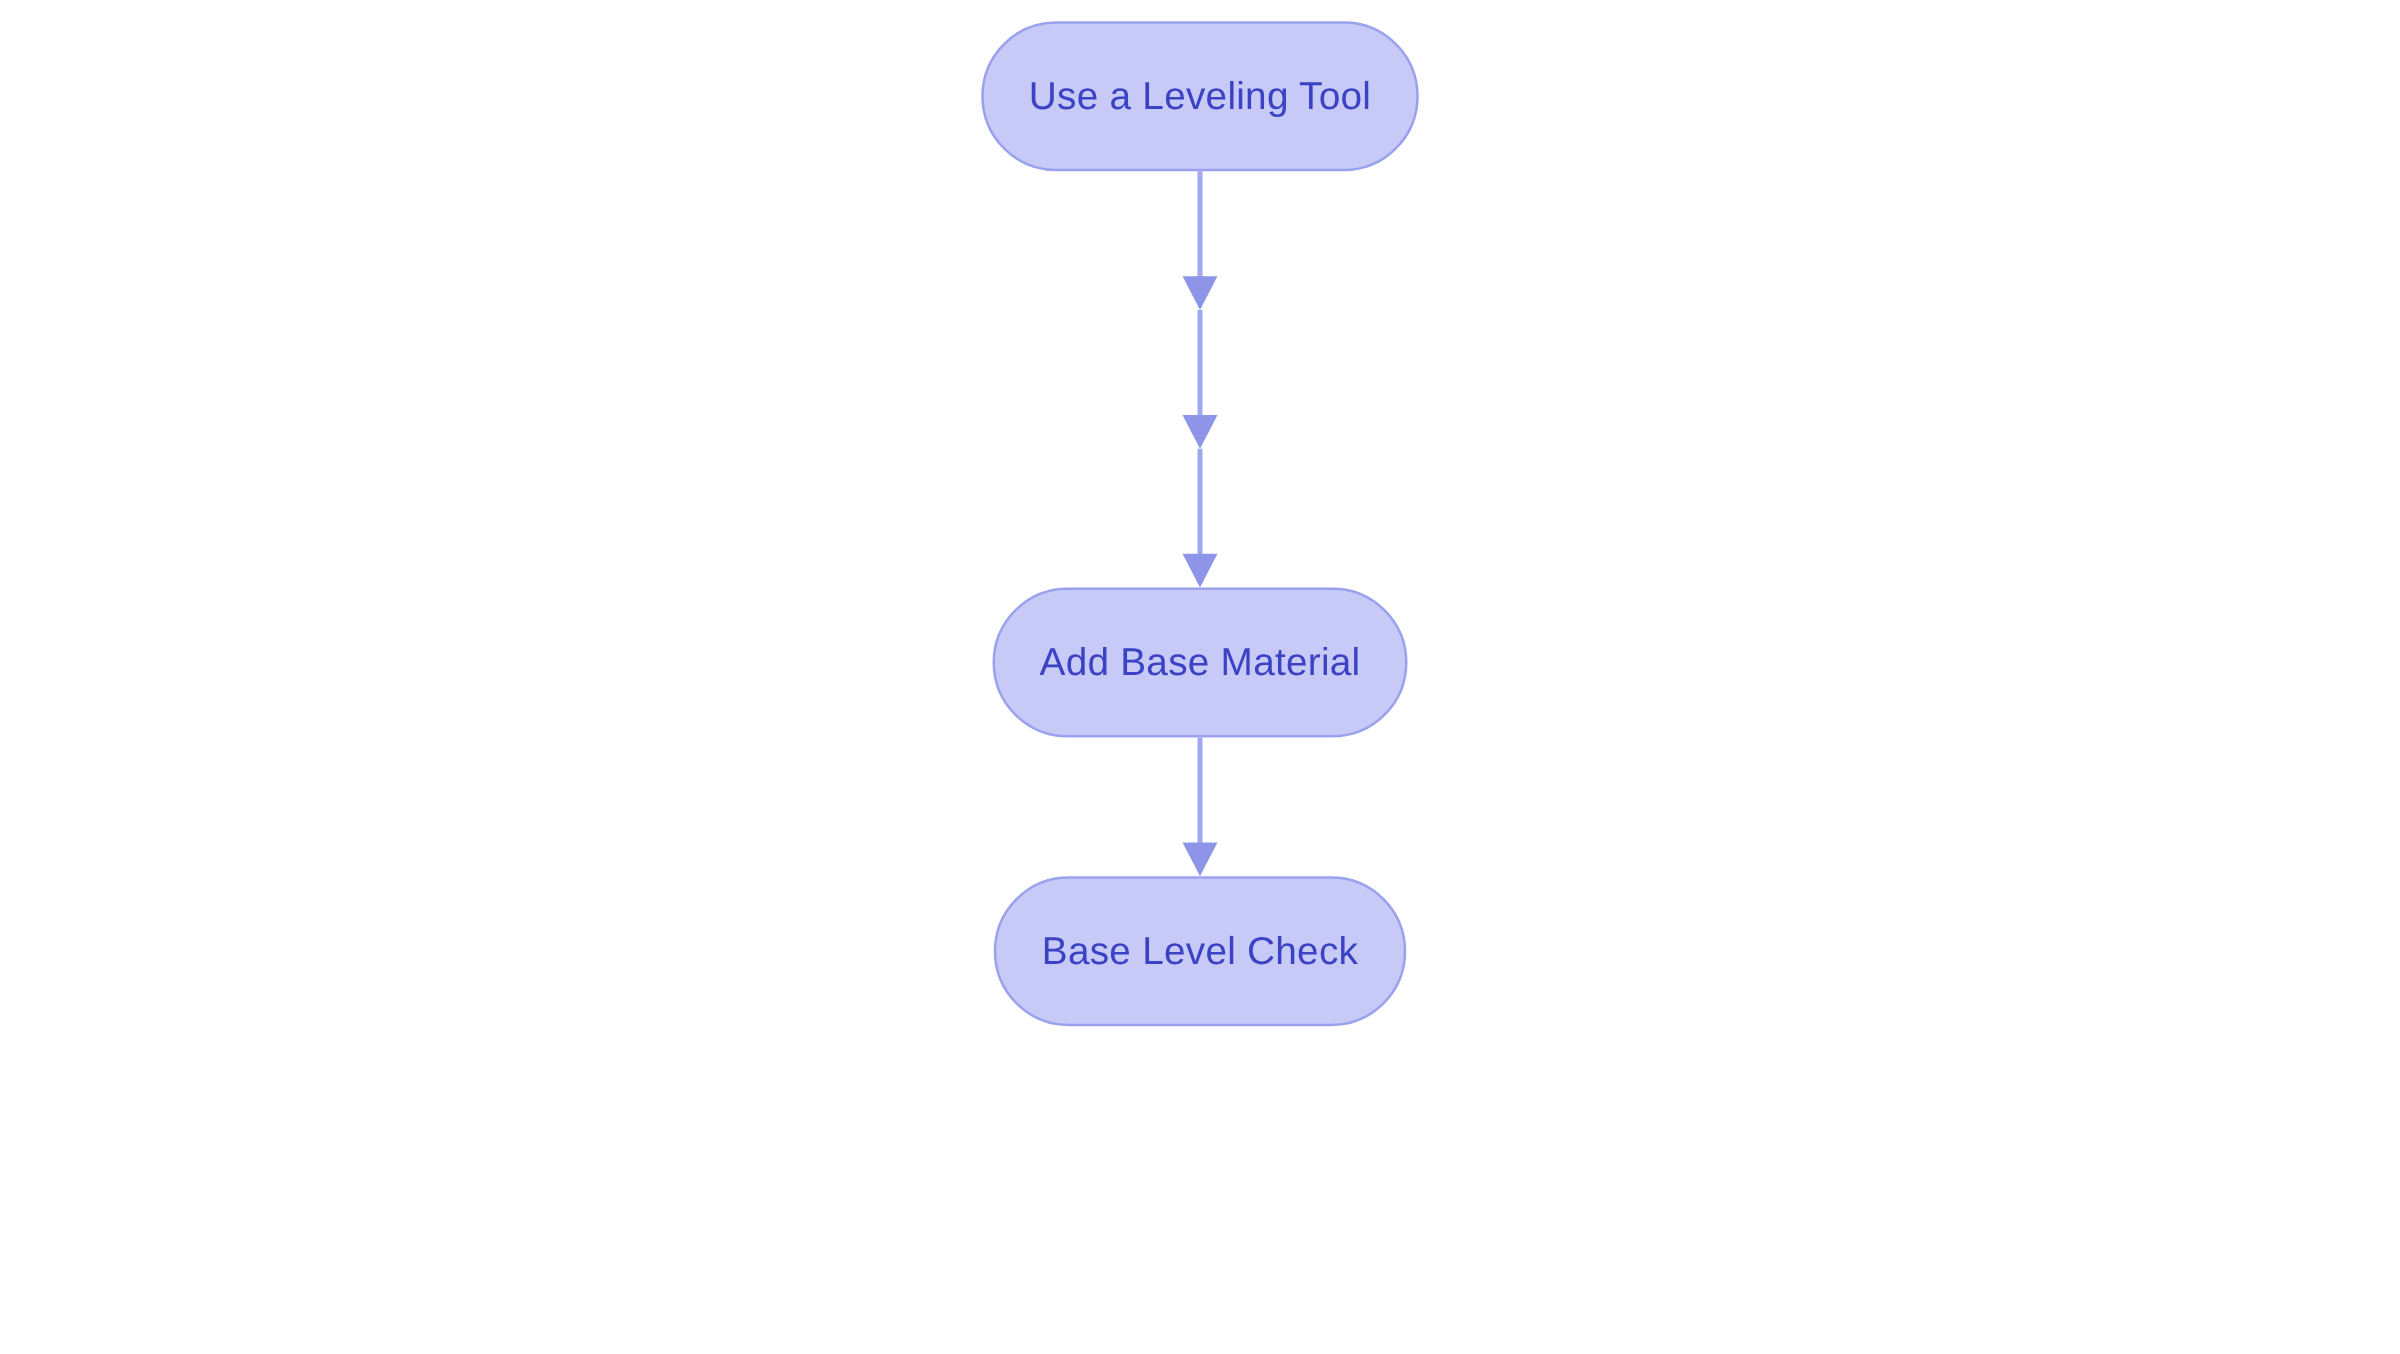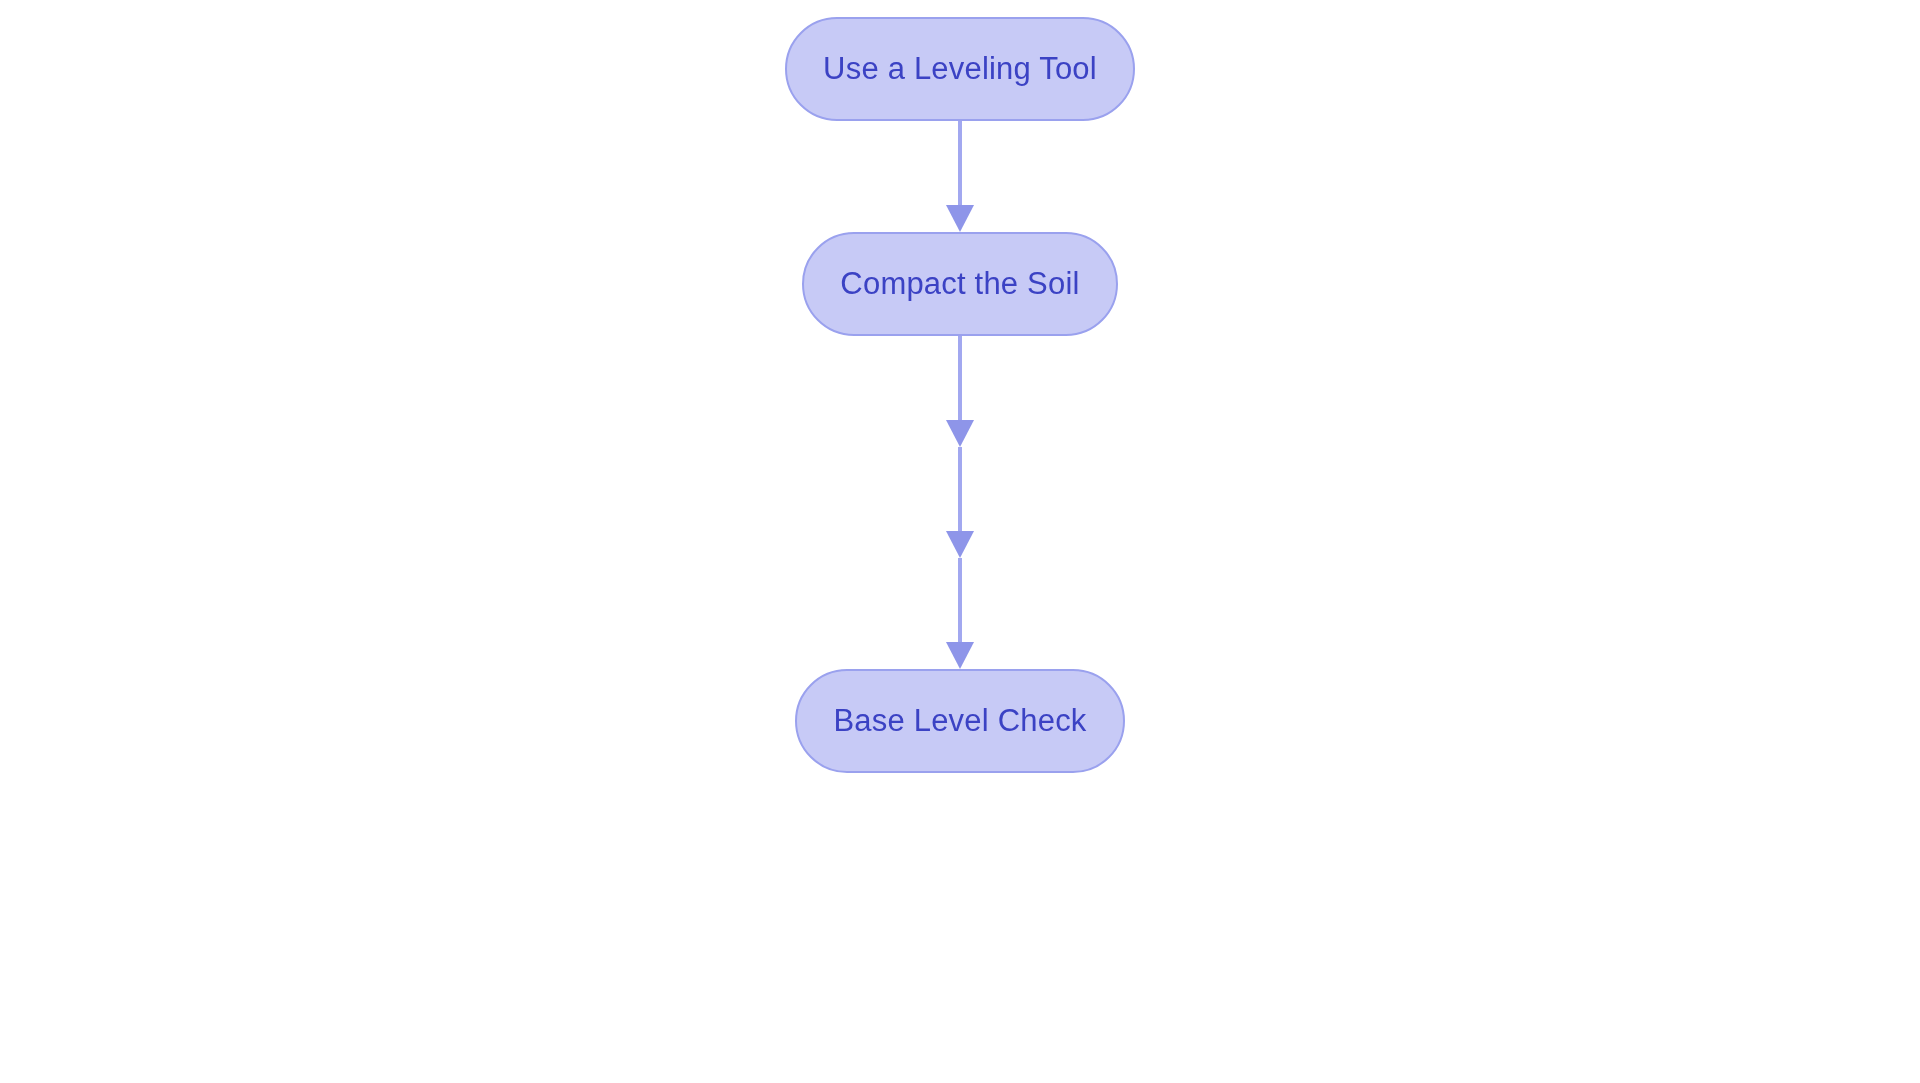--- a/index.html
+++ b/index.html
@@ -23,21 +23,21 @@
     left: 0;
     top: 0;
     width: 100%;
     padding-top: 17px;
     display: flex;
     flex-direction: column;
     align-items: center;
   }
   .node {
     box-sizing: border-box;
-    height: 104px;
+    height: 120px;
     min-width: 300px;
     padding: 0 36px;
     border-radius: 60px;
     background: var(--node-fill, #c7caf6);
     border: 2px solid var(--node-border, #9aa1ee);
     display: flex;
     align-items: center;
     justify-content: center;
     flex: 0 0 auto;
   }
@@ -75,38 +75,38 @@
   <div class="flow" id="flow">
   <div class="node">
     <span class="node-label">Use a Leveling Tool</span>
   </div>
 
   <div class="connector">
     <div class="line"></div>
     <div class="head"></div>
   </div>
 
-  <div class="node">
-    <span class="node-label">Compact the Soil</span>
-  </div>
-
-  <div class="connector">
-    <div class="line"></div>
-    <div class="head"></div>
-  </div>
-
 
   <div class="connector">
     <div class="line"></div>
     <div class="head"></div>
   </div>
 
 
   <div class="connector">
     <div class="line"></div>
     <div class="head"></div>
   </div>
 
   <div class="node">
+    <span class="node-label">Add Base Material</span>
+  </div>
+
+  <div class="connector">
+    <div class="line"></div>
+    <div class="head"></div>
+  </div>
+
+  <div class="node">
     <span class="node-label">Base Level Check</span>
   </div>
 </div>
 </div>
 
 </body></html>

